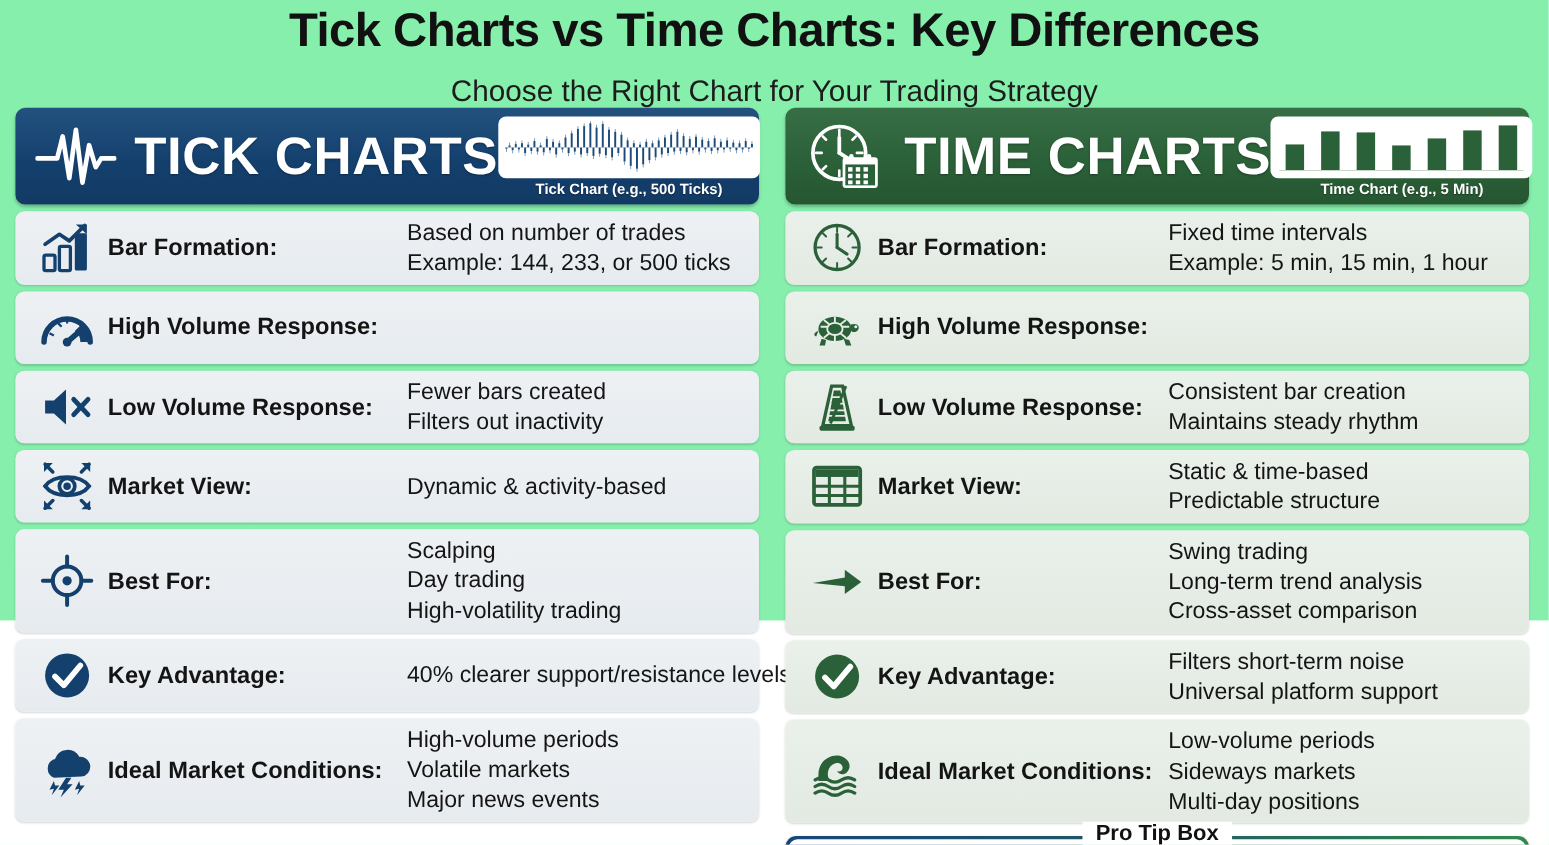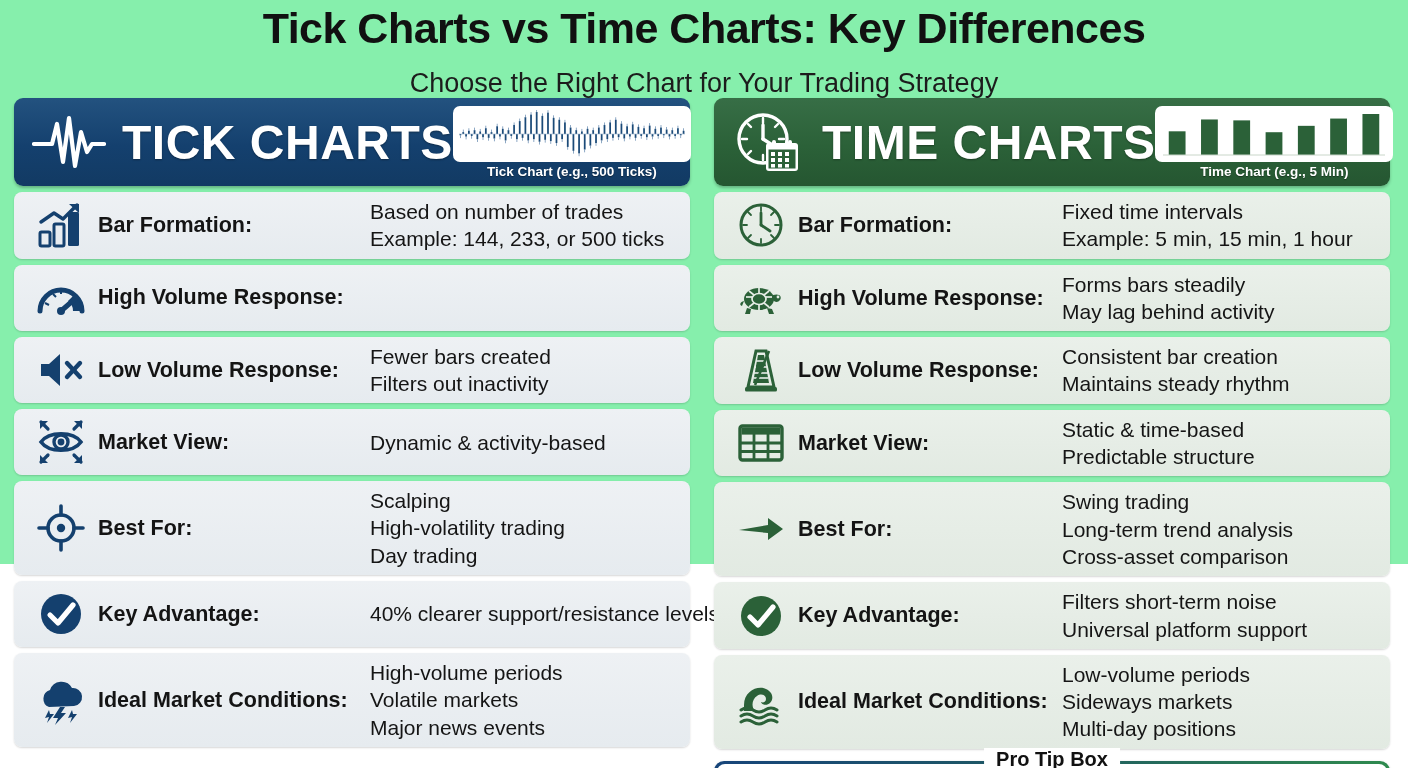--- a/index.html
+++ b/index.html
@@ -365,22 +365,22 @@
                   <line x1="25" y1="3" x2="25" y2="12"></line>
                   <line x1="25" y1="38" x2="25" y2="47"></line>
                   <line x1="3" y1="25" x2="12" y2="25"></line>
                   <line x1="38" y1="25" x2="47" y2="25"></line>
                 </g>
               </svg>
             </div>
             <div class="row-label">Best For:</div>
             <div class="row-value">
               <div>Scalping</div>
+              <div>Day trading</div>
               <div>High-volatility trading</div>
-              <div>Day trading</div>
             </div>
           </div>
           <div class="row l2">
             <div class="row-icon">
               <svg width="50" height="50" viewBox="0 0 50 50">
                 <circle cx="25" cy="25" r="20" fill="#14406e"></circle>
                 <path d="M14 26 L22 34 L37 16" fill="none" stroke="#ffffff" stroke-width="5.2" stroke-linecap="round" stroke-linejoin="round"></path>
               </svg>
             </div>
             <div class="row-label">Key Advantage:</div>
@@ -497,24 +497,20 @@
                 </g>
                 <ellipse cx="23" cy="26" rx="7" ry="5.5" fill="#2b6138" stroke="#e6ece6" stroke-width="1.7"></ellipse>
                 <path d="M37 22 C44 20 46 24 44 27 C42 30 38 29 37 27 Z" fill="#2b6138"></path>
                 <circle cx="42" cy="24" r="1.4" fill="#e6ece6"></circle>
                 <path d="M11 35 L9 41 L14 41 L15 36 Z" fill="#2b6138"></path>
                 <path d="M31 35 L33 41 L38 41 L36 36 Z" fill="#2b6138"></path>
                 <path d="M8 28 C4 29 3 32 6 33 Z" fill="#2b6138"></path>
               </svg>
             </div>
             <div class="row-label">High Volume Response:</div>
-            <div class="row-value">
-              <div>Forms bars steadily</div>
-              <div>May lag behind activity</div>
-            </div>
           </div>
           <div class="row l2">
             <div class="row-icon">
               <svg width="50" height="50" viewBox="0 0 50 50">
                 <path d="M20 6 L30 6 L38 42 L12 42 Z" fill="none" stroke="#2b6138" stroke-width="3"></path>
                 <rect x="9" y="42" width="32" height="4.5" rx="1.6" fill="#2b6138"></rect>
                 <path d="M22 10 L28 10 L33 38 L17 38 Z" fill="#2b6138"></path>
                 <g stroke="#e6ece6" stroke-width="1.6">
                   <line x1="20" y1="16" x2="30" y2="16"></line>
                   <line x1="19" y1="22" x2="31" y2="22"></line>

